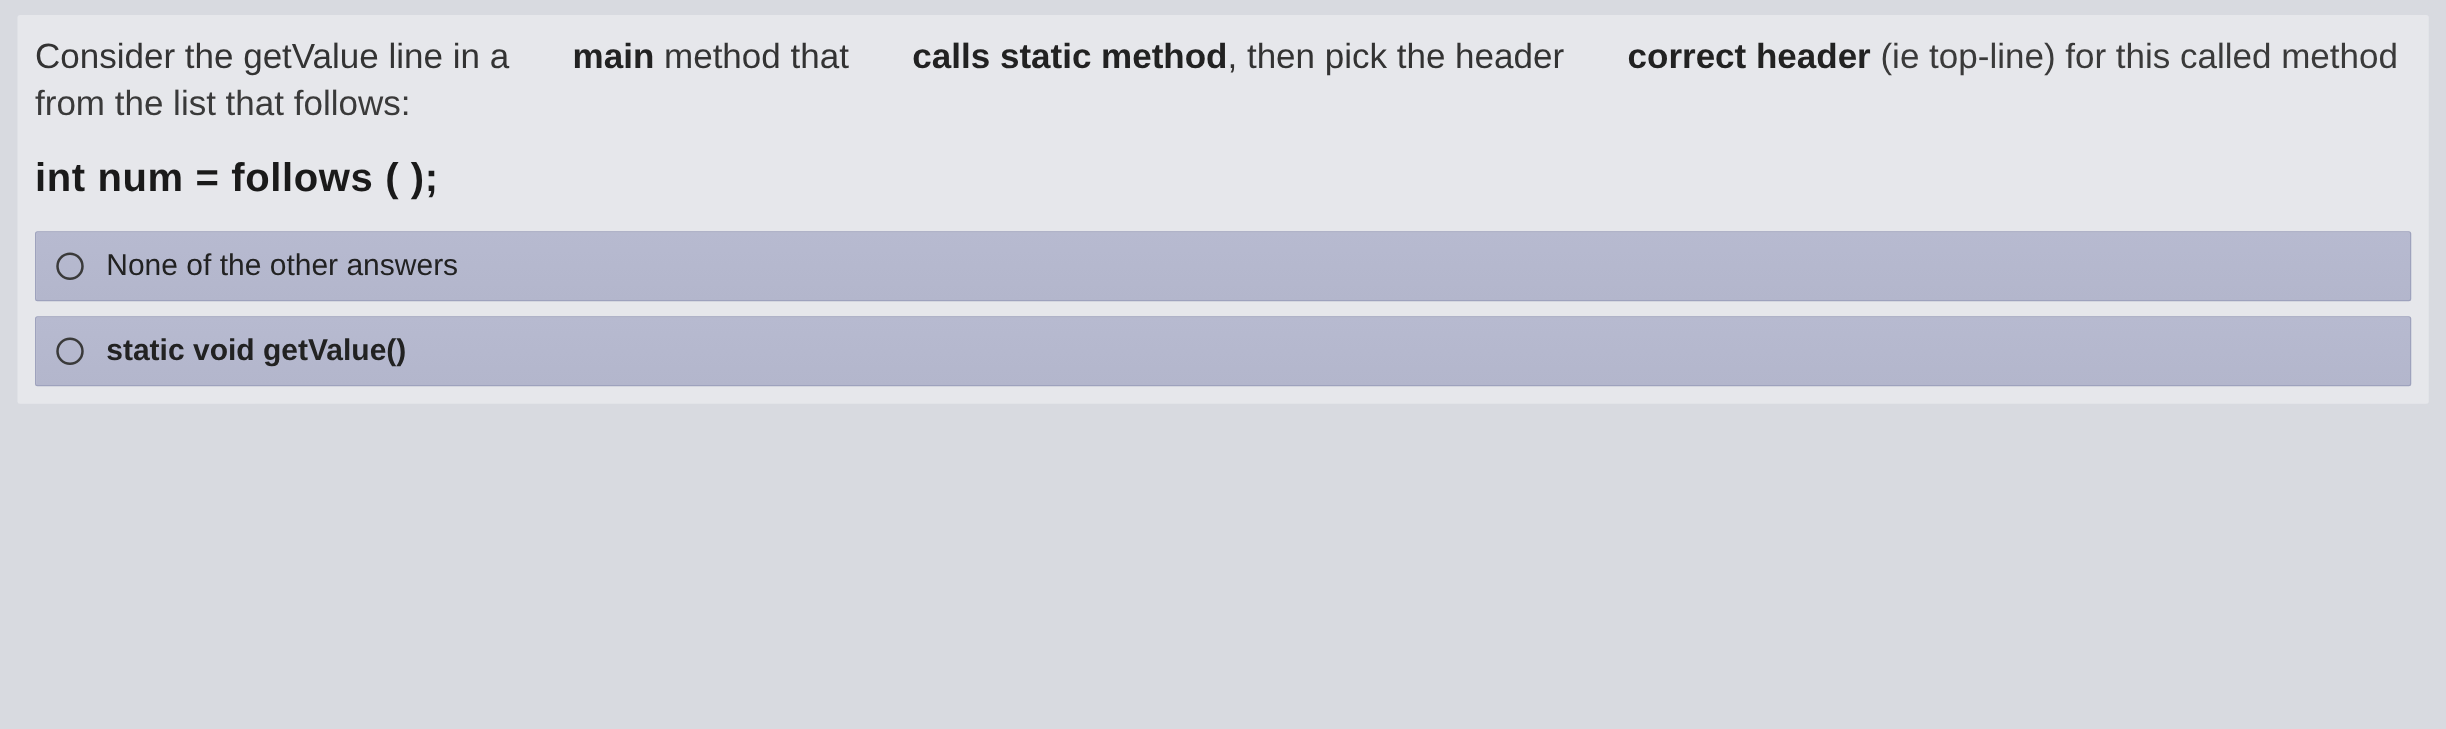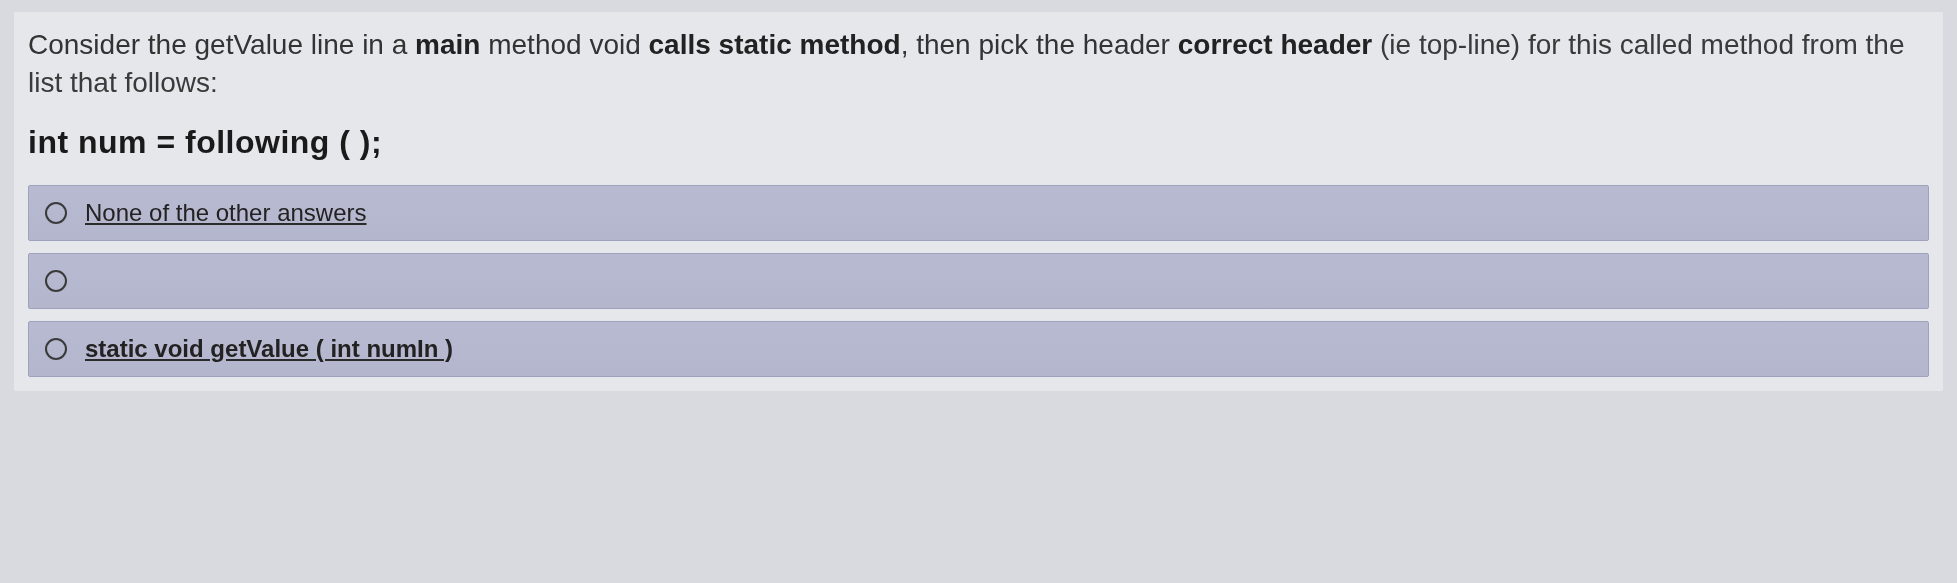--- a/index.html
+++ b/index.html
@@ -15,35 +15,34 @@
     background: #e6e7eb;
     border-radius: 2px;
     padding: 8px 0 10px 0;
   }
   .question-text {
     font-size: 28px;
     line-height: 1.35;
     padding: 6px 14px 2px 14px;
     color: #333;
   }
-  .question-text .b { font-weight: 700; color: #222; }
+  .question-text .b { font-weight: 700; color: #222; margin-left: 43px; }
   .question-text .muted { color: #3a3a3a; }
   .code-line {
     font-size: 32px;
     font-weight: 700;
     padding: 20px 14px 14px 14px;
     color: #1a1a1a;
     letter-spacing: 0.5px;
   }
   .options {
     display: flex;
     flex-direction: column;
     gap: 12px;
     padding: 10px 14px 4px 14px;
-    text-decoration: underline;
   }
   .option {
     display: flex;
     align-items: center;
     gap: 18px;
     background: linear-gradient(#b7bad0, #b3b6cc);
     border: 1px solid #9ea2bd;
     border-radius: 2px;
     height: 56px;
     padding: 0 16px;
@@ -60,37 +59,34 @@
     flex: 0 0 22px;
     background: transparent;
   }
 </style>
 </head>
 <body>
 
 <div class="card">
 
   <div class="question-text">
-    <span>Consider the getValue line in a </span><span class="b">main</span><span> method void </span><span class="b">calls static method</span><span>, then pick the header </span><span class="b">correct header</span><span class="muted"> (ie top-line) for this called method from the list that follows:</span>
+    <span>Consider the getValue line in a </span><span class="b">main</span><span> method that </span><span class="b">calls static method</span><span>, then pick the header </span><span class="b">correct header</span><span class="muted"> (ie top-line) for this called method from the list that follows:</span>
   </div>
 
-  <div class="code-line">int num = following ( );</div>
+  <div class="code-line">int num = follows ( );</div>
 
   <div class="options">
 
     <div class="option">
       <span class="radio"></span>
       <span class="label">None of the other answers</span>
     </div>
 
     <div class="option bold-label">
       <span class="radio"></span>
+      <span class="label">static void getValue()</span>
     </div>
 
 
-    <div class="option bold-label">
-      <span class="radio"></span>
-      <span class="label">static void getValue ( int numIn )</span>
-    </div>
 
 
   </div>
 </div>
 
 </body></html>

